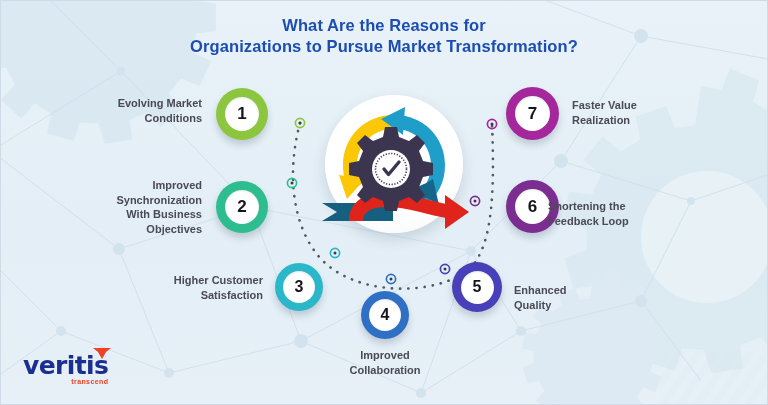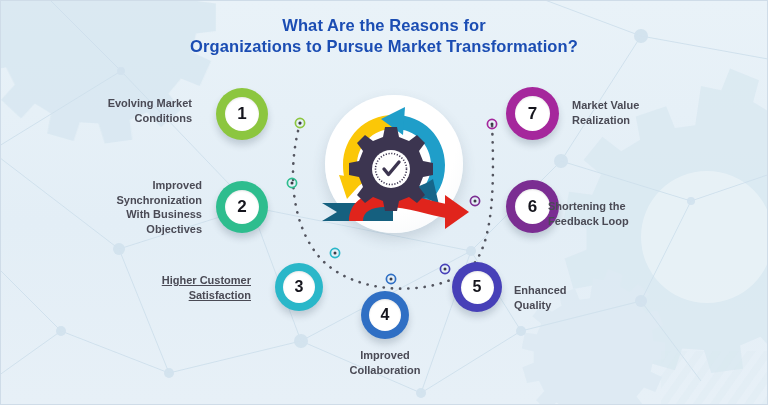--- a/index.html
+++ b/index.html
@@ -215,39 +215,39 @@
         <circle cx="0" cy="2" r="15.5" fill="none" stroke="#3c3550" stroke-width="1.6" stroke-dasharray="1.2 1.6"></circle>
         <path d="M-7,2 L-2.5,7.5 L8,-5" fill="none" stroke="#3c3550" stroke-width="3.4" stroke-linecap="round" stroke-linejoin="round"></path>
       </g>
     </svg>
   </div>
 
   <div class="node">
     <div class="ring" style="left:215px;top:87px;width:52px;height:52px;background:#8cc63f;">
       <div class="inner" style="width:34px;height:34px;font-size:17px;">1</div>
     </div>
-    <div class="lbl left" style="left:65px;top:95px;width:126px;">Evolving Market
+    <div class="lbl left" style="left:75px;top:95px;width:126px;">Evolving Market
 Conditions</div>
   </div>
 
   <div class="node">
     <div class="ring" style="left:215px;top:180px;width:52px;height:52px;background:#2ebd8e;">
       <div class="inner" style="width:34px;height:34px;font-size:17px;">2</div>
     </div>
     <div class="lbl left" style="left:60px;top:177px;width:141px;">Improved
 Synchronization
 With Business
 Objectives</div>
   </div>
 
   <div class="node">
     <div class="ring" style="left:274px;top:262px;width:48px;height:48px;background:#2ab7c9;">
       <div class="inner" style="width:32px;height:32px;font-size:16px;">3</div>
     </div>
-    <div class="lbl left" style="left:122px;top:272px;width:128px;text-decoration:underline;">Higher Customer
+    <div class="lbl left" style="left:134px;top:272px;width:128px;">Higher Customer
 Satisfaction</div>
   </div>
 
   <div class="node">
     <div class="ring" style="left:360px;top:290px;width:48px;height:48px;background:#2f6fc4;">
       <div class="inner" style="width:32px;height:32px;font-size:16px;">4</div>
     </div>
     <div class="lbl center" style="left:319px;top:347px;width:130px;">Improved
 Collaboration</div>
   </div>
@@ -265,18 +265,25 @@
       <div class="inner" style="width:35px;height:35px;font-size:17px;">6</div>
     </div>
     <div class="lbl right" style="left:547px;top:190px;width:150px;margin-top:8px;">Shortening the
 Feedback Loop</div>
   </div>
 
   <div class="node">
     <div class="ring" style="left:505px;top:86px;width:53px;height:53px;background:#a5279c;">
       <div class="inner" style="width:35px;height:35px;font-size:17px;">7</div>
     </div>
-    <div class="lbl right" style="left:571px;top:97px;width:150px;">Market Value
+    <div class="lbl right" style="left:571px;top:97px;width:150px;">Faster Value
 Realization</div>
   </div>
 
+  <div id="logo">
+    <div class="word">veritis</div>
+    <svg class="bird" width="18" height="12" viewBox="0 0 18 12">
+      <path d="M0,0 L18,0 L13,4 L9,11 L5,4 Z" fill="#ef4123"></path>
+    </svg>
+    <div class="tag">transcend</div>
+  </div>
 
 </div>
 
 </body></html>

